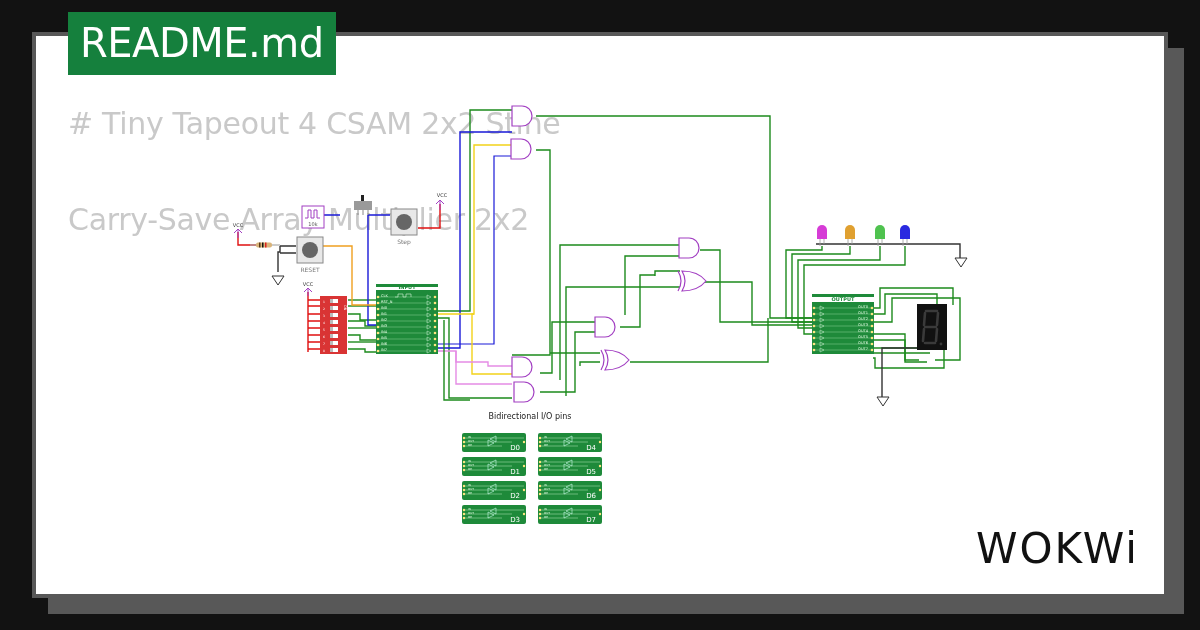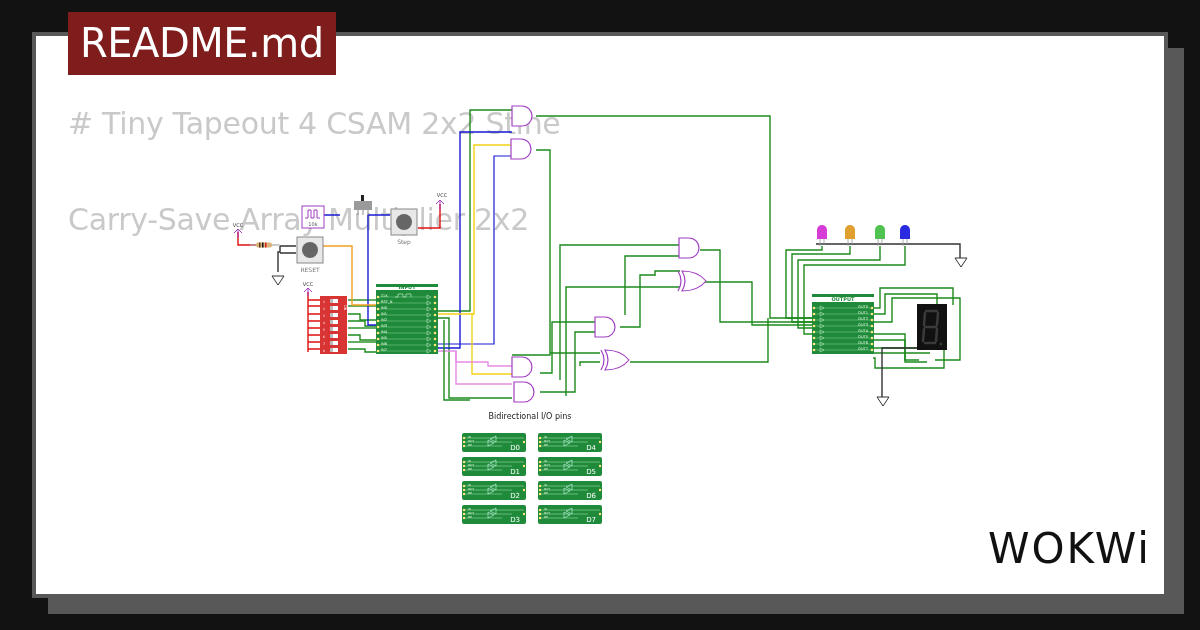--- a/index.html
+++ b/index.html
@@ -1,24 +1,24 @@
 <!DOCTYPE html>
 <html><head>
 <meta charset="utf-8">
 <style>
   html,body{margin:0;padding:0;}
   body{width:1200px;height:630px;background:#121212;position:relative;overflow:hidden;font-family:"DejaVu Sans",sans-serif;}
   .shadow{position:absolute;left:48px;top:48px;width:1136px;height:566px;background:#585858;}
   .card{position:absolute;left:32px;top:32px;width:1128px;height:558px;background:#ffffff;border:4px solid #585858;}
-  .tab{position:absolute;left:68px;top:12px;height:63px;padding:0 12px;background:#7f1d1d;color:#fff;font-size:40px;line-height:63px;font-family:"DejaVu Sans",sans-serif;letter-spacing:-0.5px;}
+  .tab{position:absolute;left:68px;top:12px;height:63px;padding:0 12px;background:#15803d;color:#fff;font-size:40px;line-height:63px;font-family:"DejaVu Sans",sans-serif;letter-spacing:-0.5px;}
   .readme{position:absolute;left:68px;color:#c9c9c9;font-size:30px;white-space:nowrap;font-family:"DejaVu Sans",sans-serif;letter-spacing:-0.3px;}
   .l1{top:106px;}
   .l2{top:202px;}
   svg.schem{position:absolute;left:0;top:0;}
-  .logo{position:absolute;left:976px;top:524px;font-family:"DejaVu Sans",sans-serif;font-size:42px;color:#111;letter-spacing:2px;margin-left:12px;}
+  .logo{position:absolute;left:976px;top:524px;font-family:"DejaVu Sans",sans-serif;font-size:42px;color:#111;letter-spacing:2px;}
   .tiny{font-family:"DejaVu Sans",sans-serif;}
 </style>
 </head>
 <body>
 
 <div class="shadow"></div>
 <div class="card"></div>
 <div class="tab">README.md</div>
 <div class="readme l1"># Tiny Tapeout 4 CSAM 2x2 Stine</div>
 <div class="readme l2">Carry-Save Array Multiplier 2x2</div>

